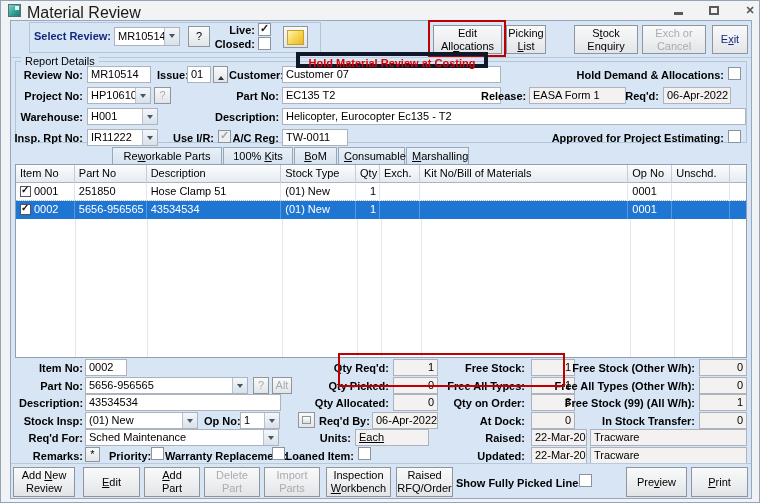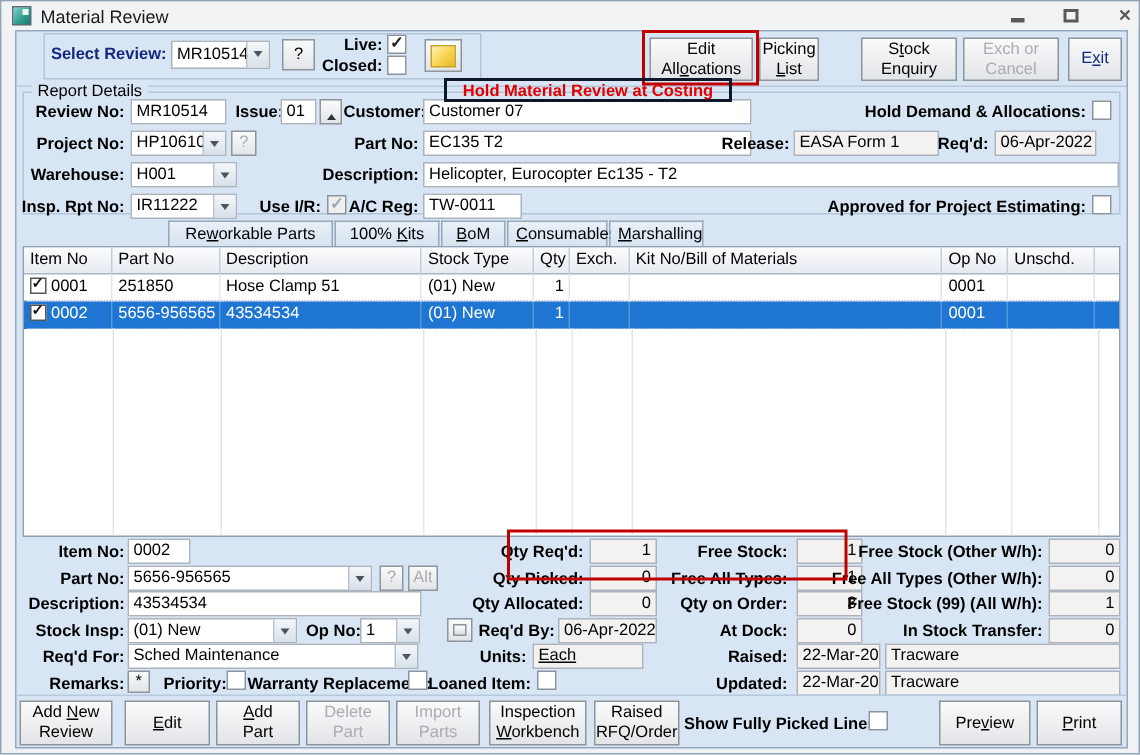--- a/index.html
+++ b/index.html
@@ -3,21 +3,21 @@
 <meta charset="utf-8">
 <style>
   * { margin:0; padding:0; box-sizing:border-box; }
   html,body { font-family:"Liberation Sans", sans-serif; }
   .window { position:relative; width:760px; height:503px; background:#F0F2F5;
             border:1px solid #93A4B5; overflow:hidden; font-size:11px; }
   .titlebar { position:absolute; left:0; top:0; width:100%; height:19px; background:#F2F3F4; }
   .app-icon { position:absolute; left:7px; top:3px; width:13px; height:13px;
               background:linear-gradient(135deg,#7FD4C8,#2E9C8F 60%,#1F7A70); border:1px solid #5B6B7A; }
   .app-icon::after { content:""; position:absolute; right:1px; top:1px; width:4px; height:4px; background:#E8F7F4; }
-  .title-text { position:absolute; left:26px; top:3px; font-size:12px; color:#1A1A1A; white-space:nowrap; }
+  .title-text { position:absolute; left:26px; top:3px; font-size:16px; color:#1A1A1A; white-space:nowrap; }
   .wbtn { position:absolute; top:2px; width:22px; height:15px; display:flex; align-items:center; justify-content:center; color:#5A5A5A; cursor:default; }
   .gmin { width:9px; height:3px; background:#5A5A5A; margin-top:6px; }
   .gmax { width:10px; height:9px; border:2px solid #5A5A5A; }
   .gclose { font-size:11px; font-weight:bold; }
   .client { position:absolute; left:9px; top:19px; width:742px; height:479px;
             background:#D7E5F4; border:1px solid #96A9BC; }
   .lbl { position:absolute; font-weight:bold; color:#000; white-space:nowrap; line-height:13px; }
   .r { text-align:right; }
   .navy { color:#14297E; }
   .fld { position:absolute; height:17px; border:1px solid #ABB4BE; background:#FFF;
@@ -61,21 +61,21 @@
               linear-gradient(#E3E7EB,#E3E7EB) 59px 0/1px 100% no-repeat,
               linear-gradient(#E3E7EB,#E3E7EB) 131px 0/1px 100% no-repeat,
               linear-gradient(#E3E7EB,#E3E7EB) 266px 0/1px 100% no-repeat,
               linear-gradient(#E3E7EB,#E3E7EB) 341px 0/1px 100% no-repeat,
               linear-gradient(#E3E7EB,#E3E7EB) 365px 0/1px 100% no-repeat,
               linear-gradient(#E3E7EB,#E3E7EB) 405px 0/1px 100% no-repeat,
               linear-gradient(#E3E7EB,#E3E7EB) 614px 0/1px 100% no-repeat,
               linear-gradient(#E3E7EB,#E3E7EB) 658px 0/1px 100% no-repeat,
               linear-gradient(#E3E7EB,#E3E7EB) 716px 0/1px 100% no-repeat; }
   .red-rect { position:absolute; border:2px solid #C00000; background:transparent; pointer-events:none; z-index:40; }
-  .red-note { position:absolute; border:2px solid #0f172a; color:#E00000; font-weight:bold;
+  .red-note { position:absolute; border:4px solid #0f172a; color:#E00000; font-weight:bold;
               text-align:center; line-height:14px; z-index:41; background:transparent; }
   .sticky { position:relative; width:17px; height:15px; margin:0 auto;
             background:linear-gradient(135deg,#FFF3B0 0%,#F6D34E 55%,#E9B722 100%); border:1px solid #C9A227; }
   .sep { position:absolute; left:10px; width:740px; height:1px; background:#B7C9DB; }
   .spin-up { position:relative; }
   .spin-up::after { content:""; position:absolute; left:4px; top:6px; border:3px solid transparent; border-bottom:4px solid #333; }
   .picker-glyph { width:9px; height:8px; border:1px solid #8C949C; background:linear-gradient(#FFF,#D8DDE2); position:relative; }
   u { text-decoration:underline; }
 </style>
 </head>

